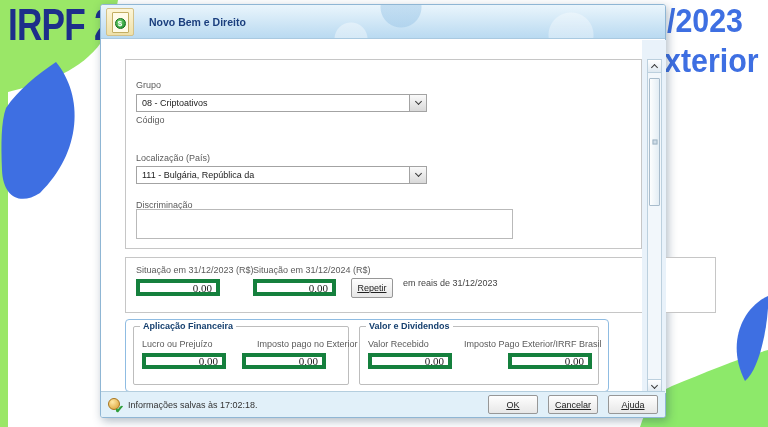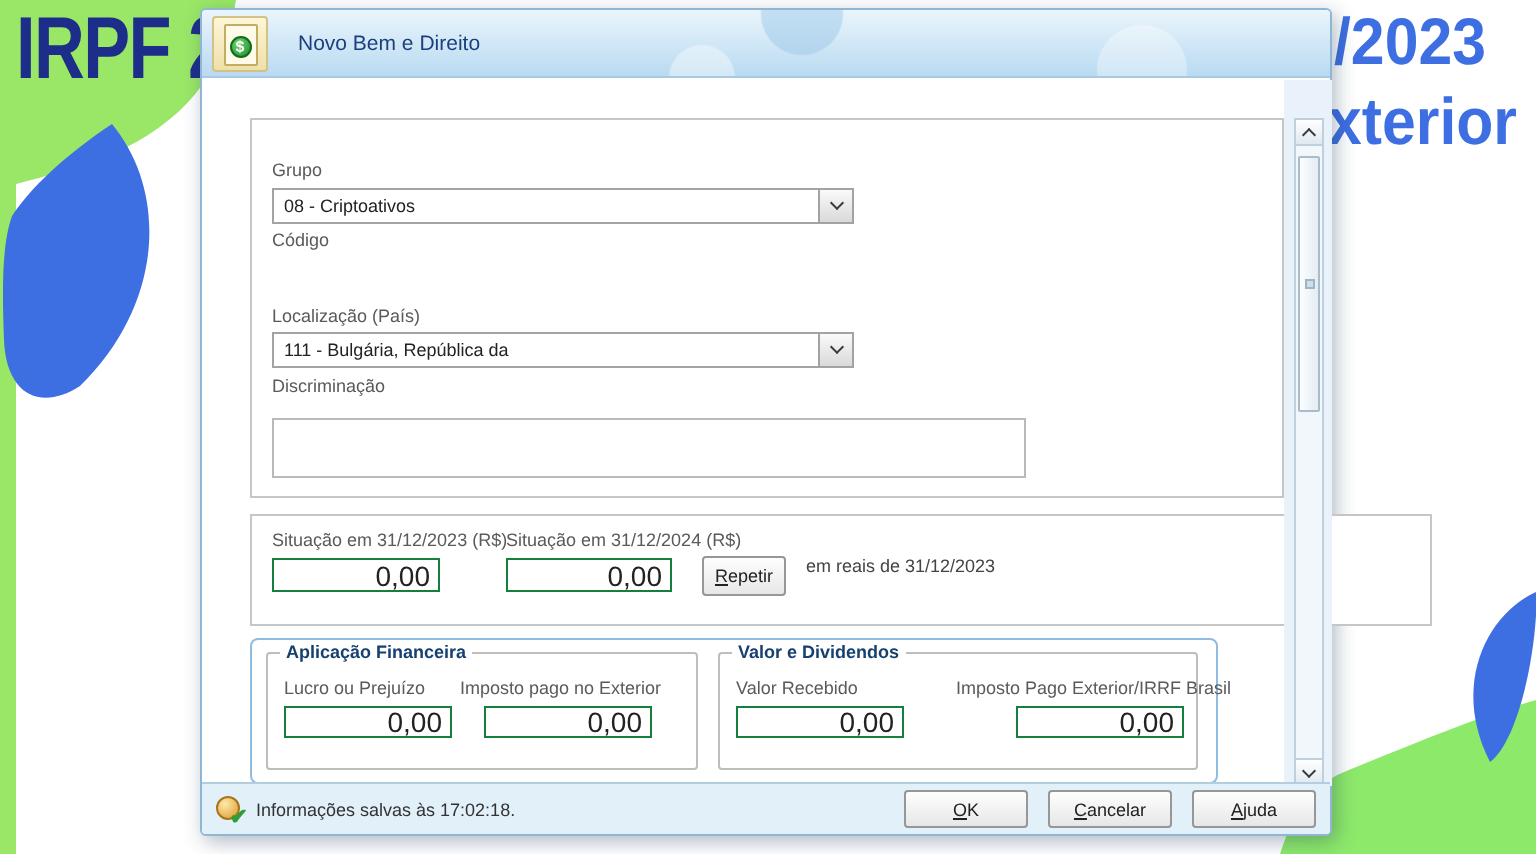--- a/index.html
+++ b/index.html
@@ -32,50 +32,50 @@
   #icon-box { position:absolute; left:5px; top:3px; width:28px; height:28px;
     background:linear-gradient(#fdf6d8,#eee0a8); border:1px solid #d3c188; border-radius:2px;
     display:flex; align-items:center; justify-content:center; }
   .doc-icon { position:relative; width:17px; height:21px; background:#fffbe8;
     border:1px solid #c2ae63; border-radius:1px; }
   .doc-icon .coin { position:absolute; left:2px; top:5px; width:11px; height:11px;
     border-radius:50%; background:radial-gradient(circle at 35% 30%, #6fd46f, #1d8c2c);
     border:1px solid #0f6b1e; color:#fff; font-size:8px; font-weight:bold;
     display:flex; align-items:center; justify-content:center; }
   #dlg-title { position:absolute; left:48px; top:0; height:34px; display:flex; align-items:center;
-    font-size:10.5px; font-weight:normal; color:#1b3f7e; }
+    font-size:10.5px; font-weight:bold; color:#1b3f7e; }
 
   
   .panel { position:absolute; background:#fff; border:1px solid #c6c6c6; border-radius:0; }
   #panel-main { left:24px; top:54px; width:517px; height:190px; }
   #panel-sit  { left:24px; top:252px; width:591px; height:56px; }
   #box-blue   { position:absolute; left:24px; top:314px; width:484px; height:73px;
     border:1px solid #8fbce2; border-radius:4px; background:#fff; }
 
   .lbl { position:absolute; font-size:9px; color:#5a5a5a; white-space:nowrap; }
-  .inp { position:absolute; height:17px; border:1px solid #15803d; background:#fff;
-    font-family:Liberation Sans, sans-serif; font-size:14px; color:#222; text-align:right;
+  .inp { position:absolute; height:17px; border:4px solid #15803d; background:#fff;
+    font-family:Liberation Serif, serif; font-size:11px; color:#222; text-align:right;
     padding:0 4px; }
   textarea.ta { position:absolute; border:1px solid #b9b9b9; background:#fff; resize:none;
     font-family:"Liberation Sans",sans-serif; font-size:9px; padding:2px 4px; }
 
   .sel { position:absolute; height:18px; border:1px solid #a3a3a3; background:#fff;
     font-size:9px; color:#222; padding:3px 20px 0 5px; white-space:nowrap; overflow:hidden; }
   .sel .arrow-btn { position:absolute; right:0; top:0; bottom:0; width:17px;
     background:linear-gradient(#fafafa,#d9d9d9); border-left:1px solid #a3a3a3;
     display:flex; align-items:center; justify-content:center; }
   .chev-down { width:5px; height:5px; border-right:1.6px solid #3a3a3a; border-bottom:1.6px solid #3a3a3a;
     transform:rotate(45deg); margin-top:-3px; }
   .chev-up { width:5px; height:5px; border-right:1.6px solid #3a3a3a; border-bottom:1.6px solid #3a3a3a;
     transform:rotate(-135deg); margin-top:3px; }
 
   .btn { display:flex; align-items:center; justify-content:center; height:19px;
     background:linear-gradient(#fefefe,#e7e7e7); border:1px solid #979797; border-radius:2px;
     font-size:9px; color:#222; cursor:default; }
-  .btn span { display:block; text-align:center; }
+  .btn span { display:block; text-align:center;text-decoration:underline; }
   .btn span::first-letter { text-decoration:underline; }
 
   
   .fs { position:absolute; border:1px solid #bdbdbd; border-radius:2px; height:59px; top:6px; }
   .fs .legend { position:absolute; top:-6px; left:6px; background:#fff; padding:0 3px;
     font-size:9px; font-weight:bold; color:#16406f; white-space:nowrap; }
 
   .note { position:absolute; left:277px; top:19px; font-size:9px; color:#444; line-height:1.45; }
 
   
@@ -95,21 +95,21 @@
   #statusbar { position:absolute; left:0; right:0; bottom:0; height:26px; background:#e1f0f9;
     border-top:1px solid #b4cede; display:flex; align-items:center; padding:0 7px;
     border-radius:0 0 2px 2px; }
   #status-icon { position:relative; width:14px; height:14px; flex:0 0 auto; }
   #status-icon .coin2 { position:absolute; left:0; top:0; width:12px; height:12px; border-radius:50%;
     background:radial-gradient(circle at 35% 30%, #ffe9a8, #d89b2c); border:1px solid #a8741c; }
   #status-icon .check { position:absolute; right:-2px; bottom:-3px; color:#2e9e3a;
     font-size:11px; font-weight:bold; line-height:1; }
   #status-msg { margin-left:6px; font-size:9px; color:#333; }
   #status-buttons { margin-left:auto; display:flex; gap:10px; }
-  #status-buttons .btn { width:62px; }
+  #status-buttons .btn { width:50px; }
 </style>
 </head>
 <body>
 
 <div id="stage">
 
   <svg id="bg" width="768" height="427" viewBox="0 0 768 427">
     <rect x="0" y="0" width="768" height="427" fill="#ffffff"></rect>
     <rect x="0" y="0" width="8" height="427" fill="#9ae767"></rect>
     <path d="M0,0 L118,0 C112,38 90,62 56,77 C36,85 16,90 0,94 Z" fill="#9ae767"></path>
@@ -144,21 +144,21 @@
       <div class="lbl" style="left:10px; top:55px;">Código</div>
 
       <div class="lbl" style="left:10px; top:93px;">Localização (País)</div>
       <div class="sel" style="left:10px; top:106px; width:291px;">
         <span>111 - Bulgária, República da</span>
         <span class="arrow-btn">
             <span class="chev-down"></span>
           </span>
       </div>
 
-      <div class="lbl" style="left:10px; top:128px;">Discriminação</div>
+      <div class="lbl" style="left:10px; top:140px;">Discriminação</div>
       <textarea class="ta" style="left: 10px; top: 149px; width: 377px; height: 30px;"></textarea>
     </div>
 
     <div class="panel" id="panel-sit">
       <div class="lbl" style="left:10px; top:7px;">Situação em 31/12/2023 (R$)</div>
       <div class="lbl" style="left:127px; top:7px;">Situação em 31/12/2024 (R$)</div>
       <input class="inp" style="left: 10px; top: 21px; width: 84px;" readonly="" value="0,00">
       <input class="inp" style="left: 127px; top: 21px; width: 83px;" readonly="" value="0,00">
       <div class="btn" style="position:absolute; left:225px; top:20px; width:42px; height:20px;">
         <span>Repetir</span>
@@ -167,29 +167,29 @@
         <div>em reais de 31/12/2023</div>
       </div>
     </div>
 
     <div id="box-blue">
 
       <div class="fs" style="left:7px; width:216px;">
         <div class="legend">Aplicação Financeira</div>
         <div class="lbl" style="left:8px; top:12px;">Lucro ou Prejuízo</div>
         <input class="inp" style="left: 8px; top: 26px; width: 84px; height: 16px;" readonly="" value="0,00">
-        <div class="lbl" style="left:96px; top:12px;">Imposto pago no Exterior</div>
+        <div class="lbl" style="left:123px; top:12px;">Imposto pago no Exterior</div>
         <input class="inp" style="left: 108px; top: 26px; width: 84px; height: 16px;" readonly="" value="0,00">
       </div>
 
       <div class="fs" style="left:233px; width:240px;">
         <div class="legend">Valor e Dividendos</div>
         <div class="lbl" style="left:8px; top:12px;">Valor Recebido</div>
         <input class="inp" style="left: 8px; top: 26px; width: 84px; height: 16px;" readonly="" value="0,00">
-        <div class="lbl" style="left:118px; top:12px;">Imposto Pago Exterior/IRRF Brasil</div>
+        <div class="lbl" style="left:104px; top:12px;">Imposto Pago Exterior/IRRF Brasil</div>
         <input class="inp" style="left: 148px; top: 26px; width: 84px; height: 16px;" readonly="" value="0,00">
       </div>
     </div>
 
     <div id="scroll-strip"></div>
     <div id="scrollbar">
       <div class="scroll-btn" id="scroll-up">
           <span class="chev-up"></span>
         </div>
       <div id="scroll-thumb">

